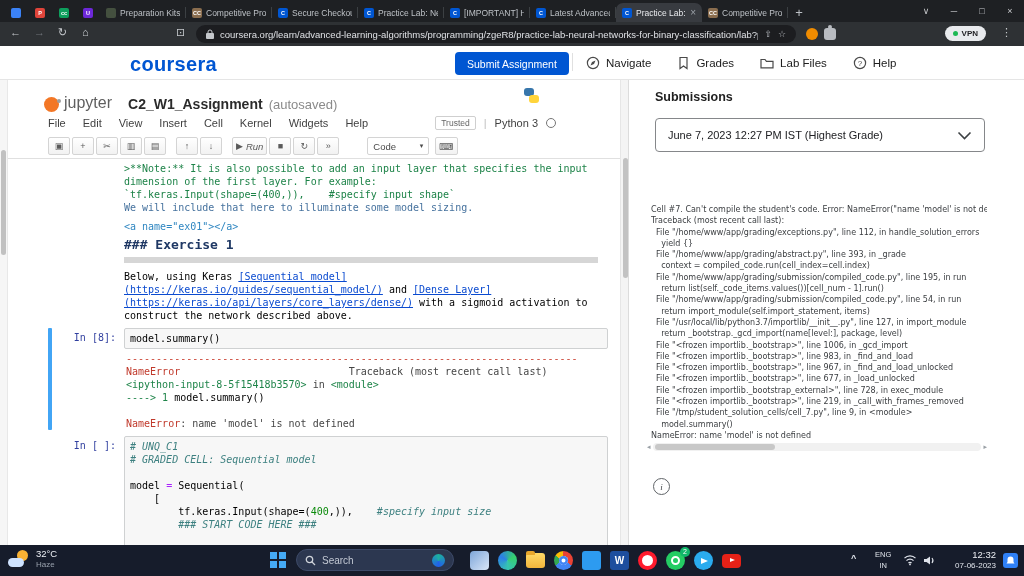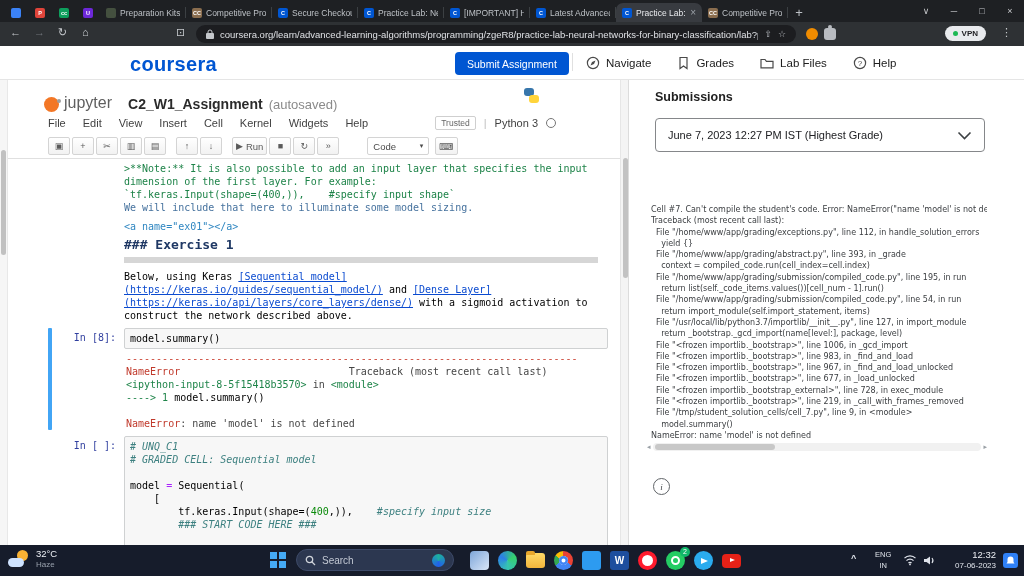--- a/index.html
+++ b/index.html
@@ -54,21 +54,21 @@
   #pylogo i:last-child{right:0;bottom:0;background:#ffd43b;}
   #nbmenu{height:22px;display:flex;align-items:center;padding-left:40px;gap:17px;font-size:11px;color:#3f3f3f;}
   #menuright{margin-left:auto;margin-right:72px;display:flex;align-items:center;gap:8px;}
   #trusted{border:1px solid #cfcfcf;border-radius:2px;font-size:8.5px;color:#666;padding:1px 5px;}
   .msep{color:#c0c0c0;}
   #kernelname{font-size:11px;color:#3f3f3f;}
   #kernelcircle{width:10px;height:10px;border:1.5px solid #767676;border-radius:50%;box-sizing:border-box;}
   #nbtoolbar{height:24px;display:flex;align-items:center;padding-left:40px;border-bottom:1px solid #e0e0e0;}
   .tbtn{height:18px;min-width:22px;border:1px solid #d4d4d4;border-radius:2px;background:linear-gradient(#ffffff,#f2f2f2);color:#5a5a5a;font-size:9px;display:flex;align-items:center;justify-content:center;margin-right:2px;padding:0 3px;box-sizing:border-box;gap:3px;}
   .tbtn.sp{margin-left:8px;}
-  .tlbl{font-size:9.5px;}
+  .tlbl{font-size:9.5px;font-style:italic;}
   #celltype{margin-left:26px;width:62px;height:18px;border:1px solid #d4d4d4;border-radius:2px;background:#fff;display:flex;align-items:center;justify-content:space-between;padding:0 5px;font-size:9.5px;color:#4a4a4a;box-sizing:border-box;}
   #kbdbtn{margin-left:6px;font-size:10px;}
   #cells{position:absolute;left:0;top:78px;right:0;bottom:0;overflow:hidden;padding:4px 8px 0 34px;}
   .cell{display:flex;margin-bottom:6px;}
   .lbar{width:4px;margin-left:6px;border-radius:1px;flex-shrink:0;background:transparent;}
   .cell.sel .lbar{background:#42a5f5;}
   .prompt{width:64px;flex-shrink:0;text-align:right;padding:4px 8px 0 0;font:10px "DejaVu Sans Mono",monospace;color:#303f9f;white-space:nowrap;box-sizing:content-box;}
   .ccontent{flex:1;min-width:0;margin-right:12px;}
   .inputbox{background:#f7f7f7;border:1px solid #cfd1d2;border-radius:2px;padding:3px 5px;}
   .outbox{padding:3px 0 0 2px;}

